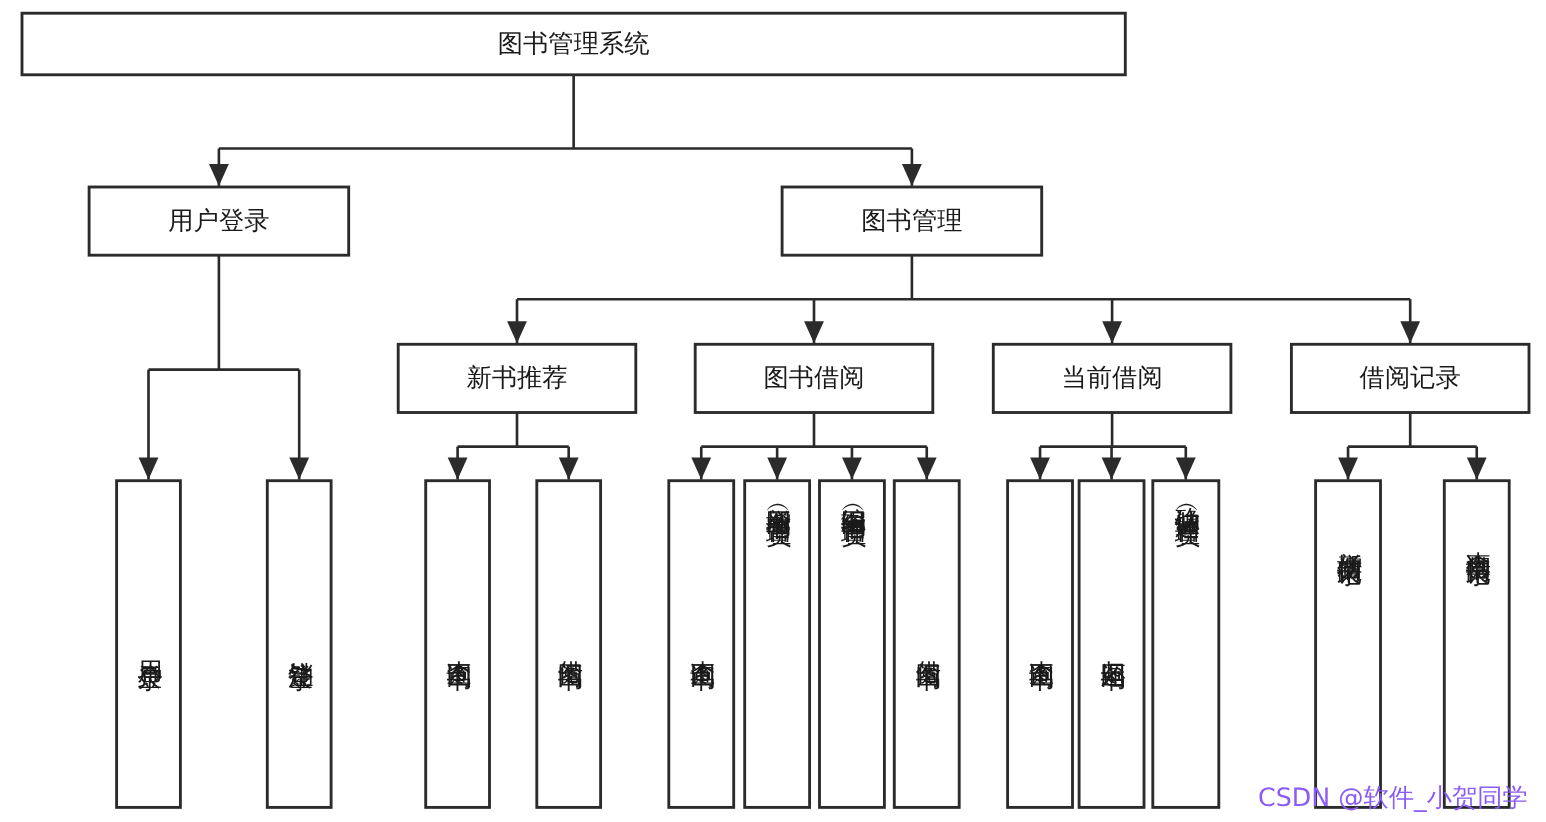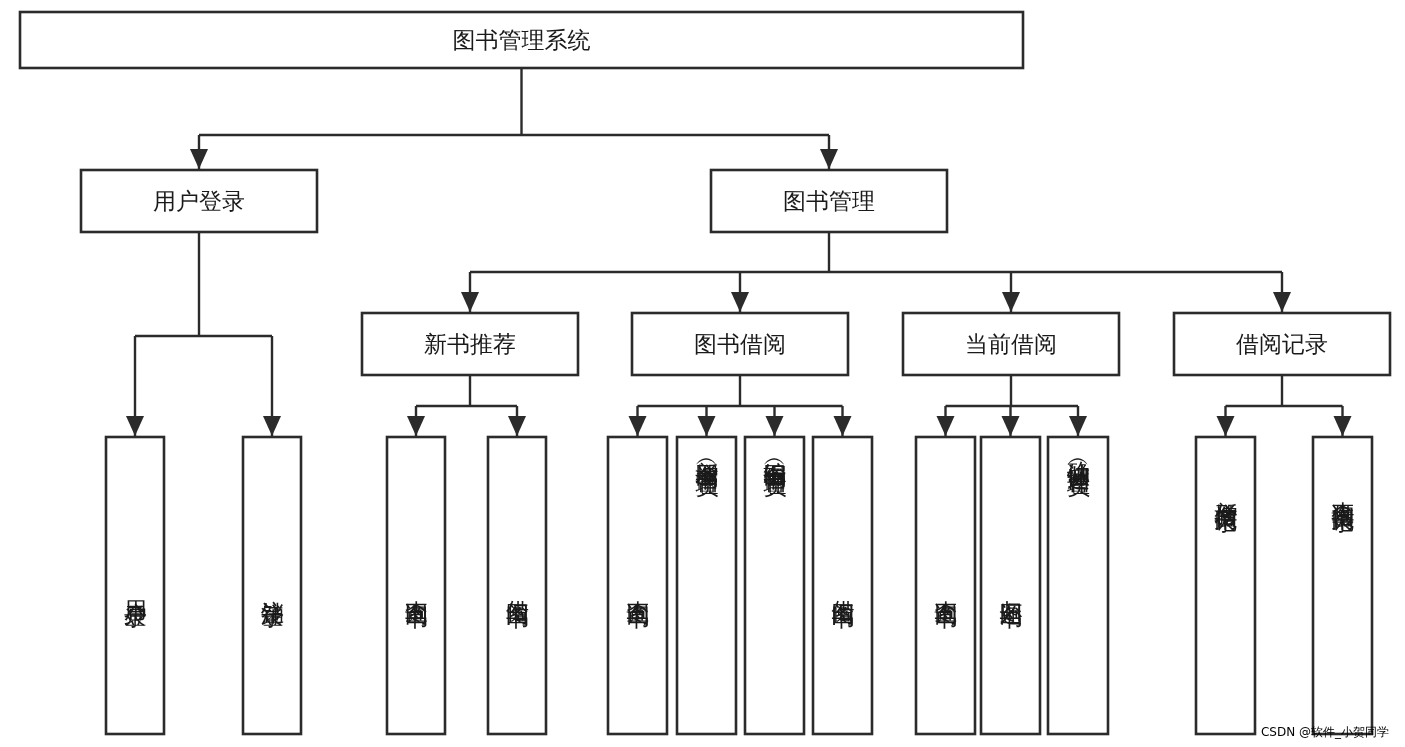--- a/index.html
+++ b/index.html
@@ -62,22 +62,22 @@
     align-items: center;
     justify-content: center;
     white-space: nowrap;
     user-select: none;
   }
   .watermark {
     position: absolute;
     right: 16px;
     bottom: 6px;
     font-family: "DejaVu Sans", "Liberation Sans", sans-serif;
-    font-size: 12px;
-    color: #000000;
+    font-size: 23px;
+    color: #8b5cf6;
     white-space: nowrap;
     margin-left: 36px;
   }
 </style>
 </head>
 <body>
 
 <div id="diagram-root">
 
   <svg id="flow" viewBox="0 0 1405 747">

